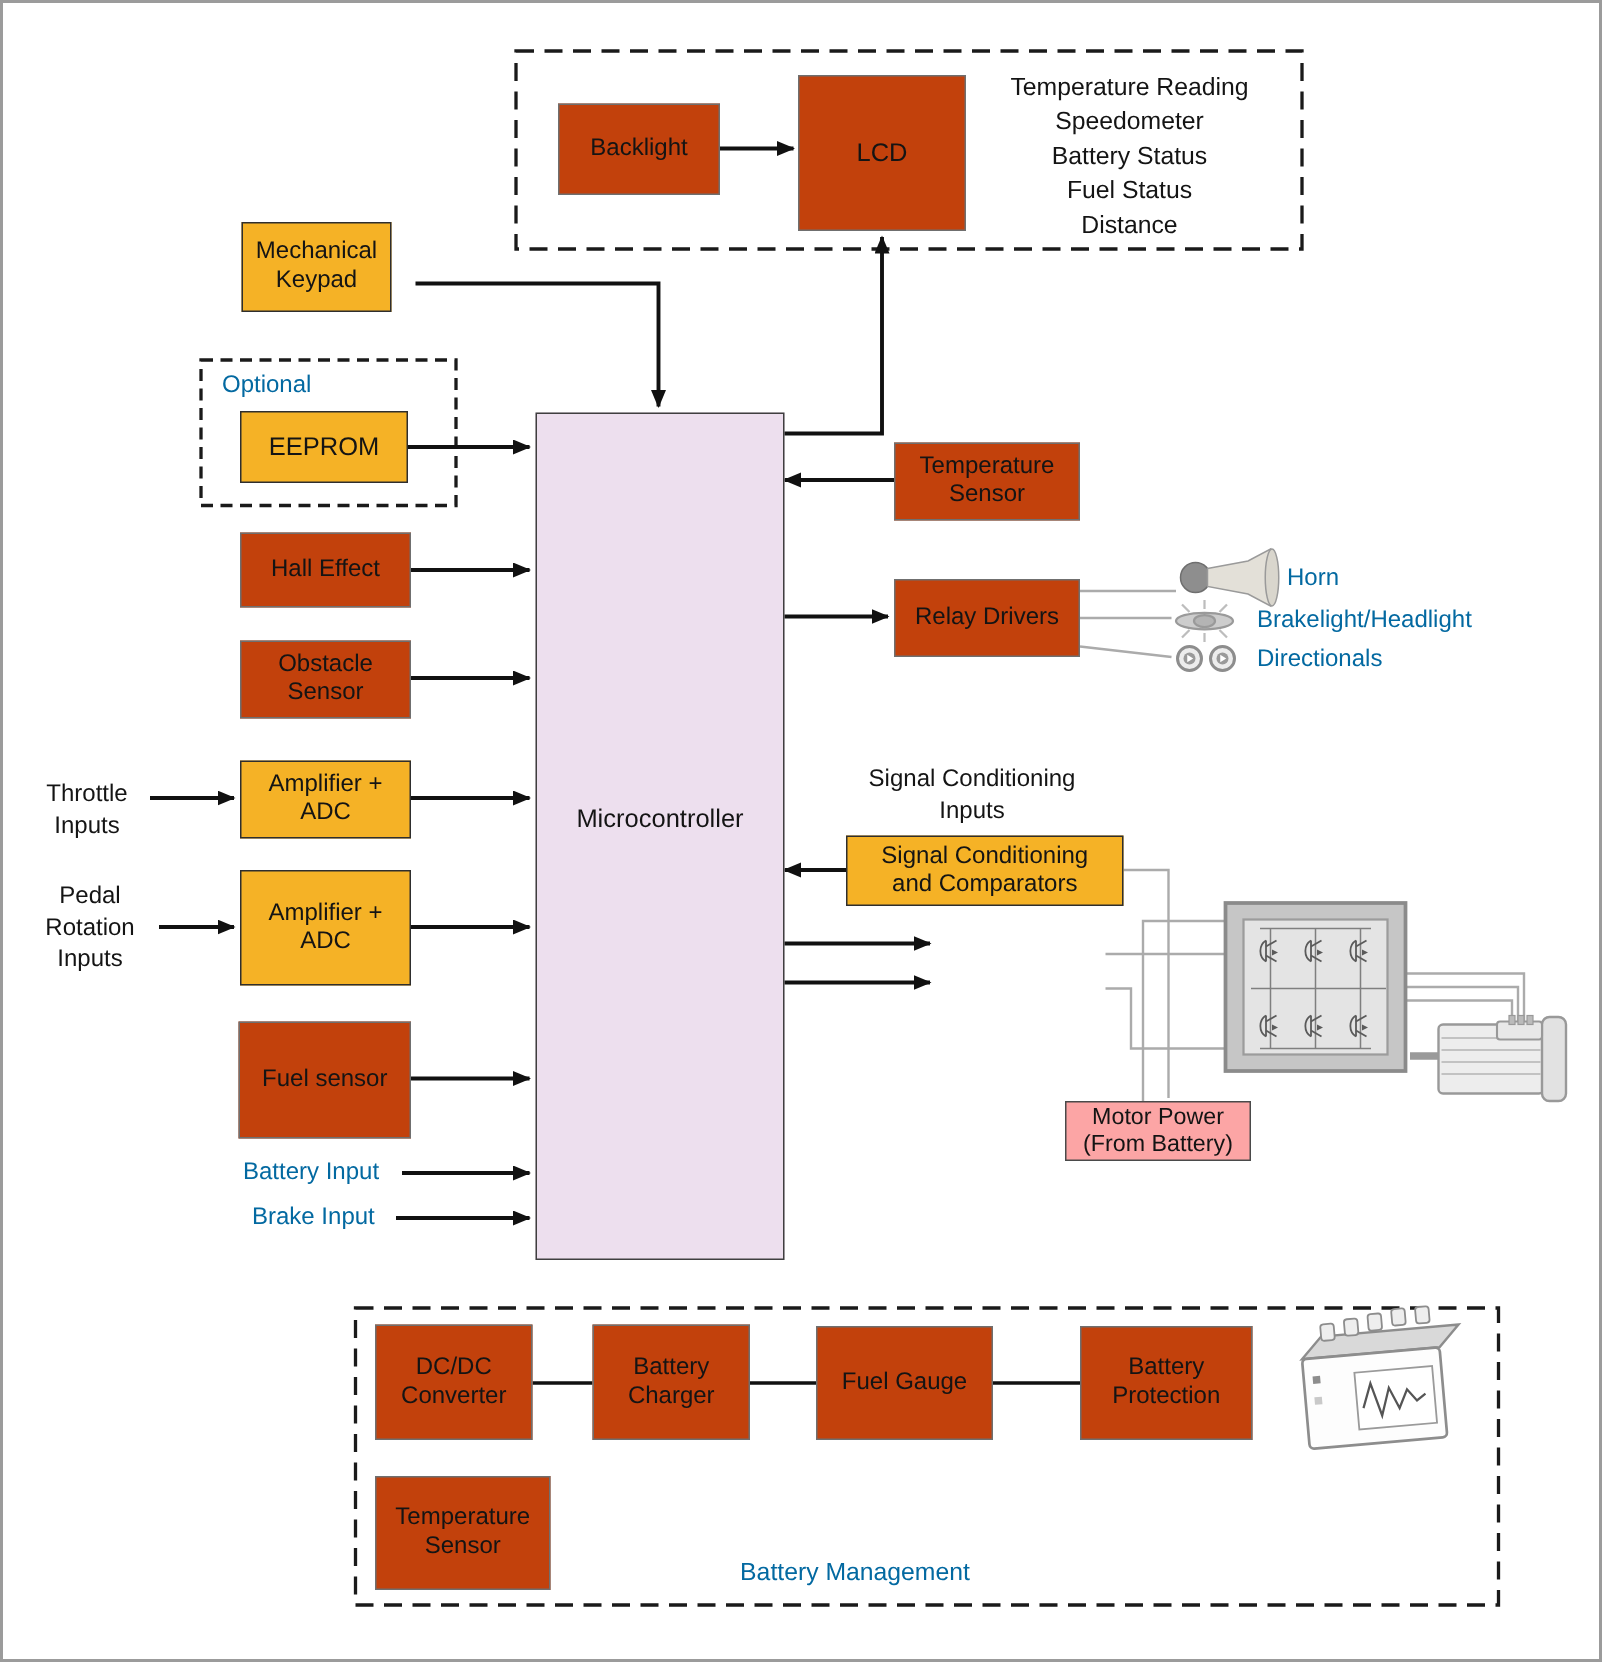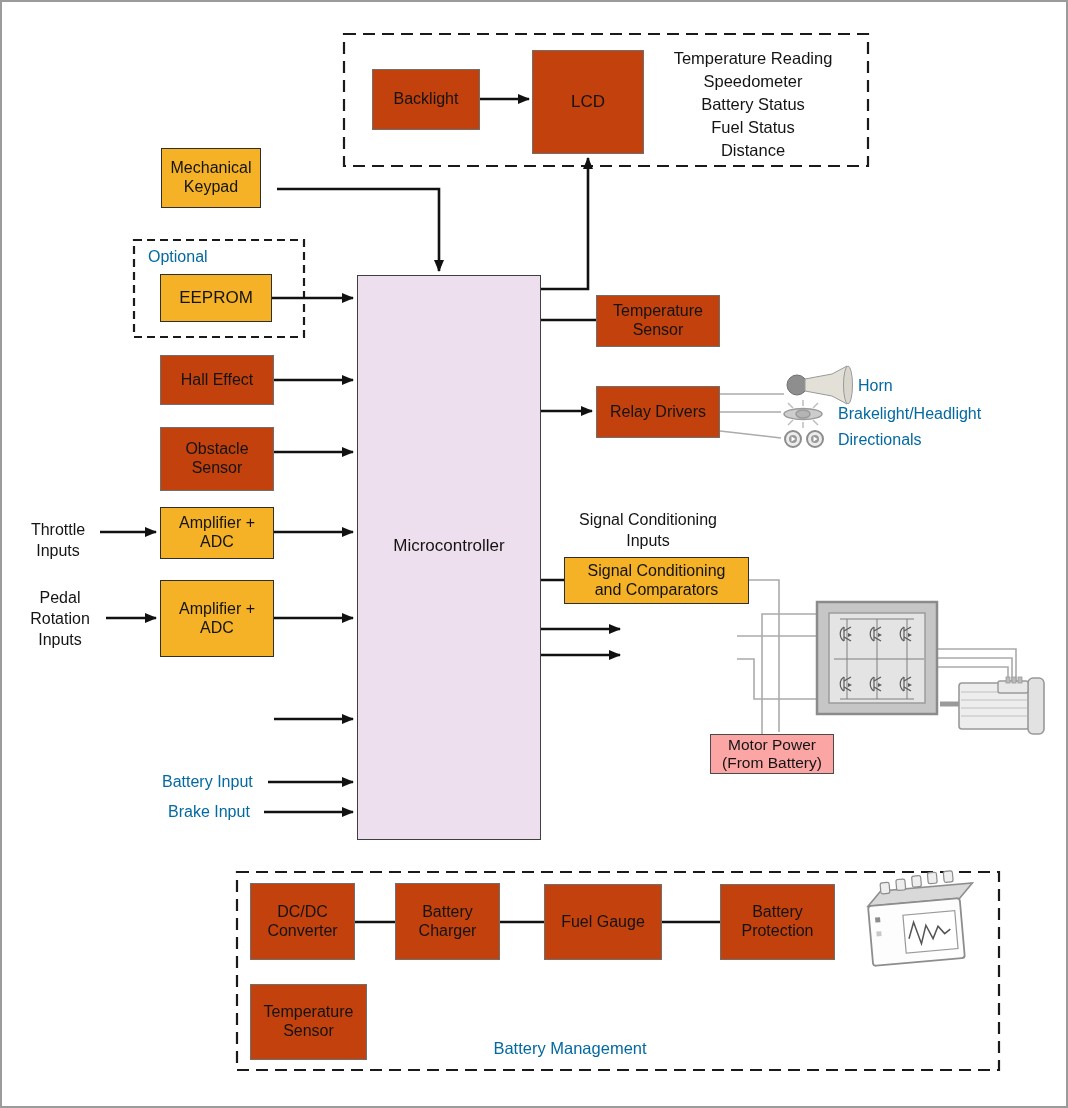--- a/index.html
+++ b/index.html
@@ -170,29 +170,30 @@
     <div>Speedometer</div>
     <div>Battery Status</div>
     <div>Fuel Status</div>
     <div>Distance</div>
   </div>
 
   <div class="box orange" style="left:159px;top:146px;width:100px;height:60px">Mechanical Keypad</div>
   <div class="lbl" style="left:146px;top:244px">Optional</div>
   <div class="box orange" style="left:158px;top:272px;width:112px;height:48px;font-size:17px">EEPROM</div>
   <div class="box pink" style="left:158px;top:353px;width:114px;height:50px">Hall Effect</div>
-  <div class="box pink" style="left:158px;top:425px;width:114px;height:64px">Obstacle Sensor</div>
+  <div class="box pink" style="left:158px;top:425px;width:114px;height:52px">Obstacle Sensor</div>
   <div class="lblwrap" style="left:18px;top:517px;width:76px">Throttle Inputs</div>
   <div class="box orange" style="left:158px;top:505px;width:114px;height:52px">Amplifier + ADC</div>
   <div class="lblwrap" style="left:16px;top:585px;width:84px">Pedal Rotation Inputs</div>
   <div class="box orange" style="left:158px;top:578px;width:114px;height:77px">Amplifier + ADC</div>
+  <div class="box pink" style="left:157px;top:679px;width:115px;height:78px">Fuel sensor</div>
   <div class="lbl" style="left:160px;top:769px">Battery Input</div>
   <div class="lbl" style="left:166px;top:799px">Brake Input</div>
 
-  <div class="box mcu" style="left:355px;top:273px;width:184px;height:565px;padding-bottom:26px">Microcontroller</div>
+  <div class="box mcu" style="left:355px;top:273px;width:166px;height:565px;padding-bottom:26px">Microcontroller</div>
 
   <div class="box pink" style="left:594px;top:293px;width:124px;height:52px">Temperature Sensor</div>
   <div class="box pink" style="left:594px;top:384px;width:124px;height:52px">Relay Drivers</div>
   <div class="lbl" style="left:856px;top:373px">Horn</div>
   <div class="lbl" style="left:836px;top:401px">Brakelight/Headlight</div>
   <div class="lbl" style="left:836px;top:427px">Directionals</div>
 
   <div class="lblwrap" style="left:560px;top:507px;width:172px">Signal Conditioning Inputs</div>
   <div class="box orange" style="left:562px;top:555px;width:185px;height:47px">
     <div>

